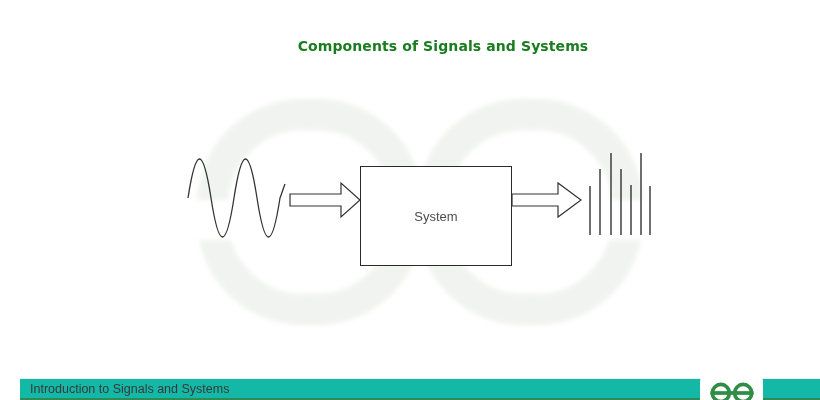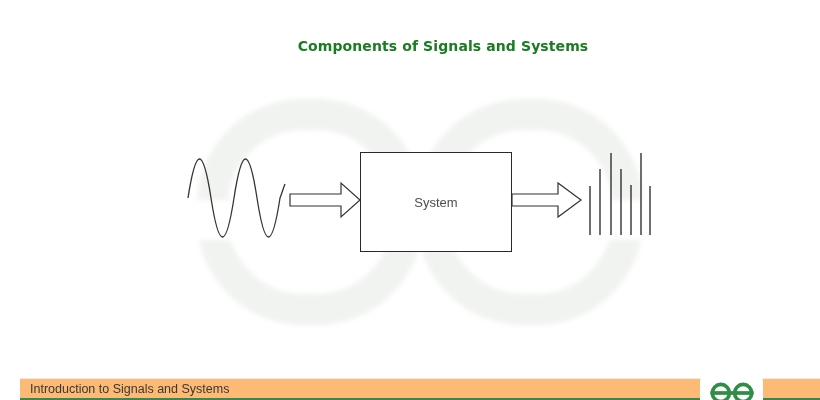--- a/index.html
+++ b/index.html
@@ -23,32 +23,32 @@
     font-family:"DejaVu Sans","Liberation Sans",sans-serif;
     font-size:14px;font-weight:bold;color:#1a7c20;letter-spacing:0.1px;
   }
   
   .diagram-el{position:absolute;}
   .sig-in{left:186px;top:140px;}
   .arrow-in{left:288px;top:166px;}
   .arrow-out{left:511px;top:166px;}
   .sig-out{left:586px;top:138px;}
   .system-box{
-    left:360px;top:140px;width:152px;height:100px;box-sizing:border-box;
+    left:360px;top:154px;width:152px;height:100px;box-sizing:border-box;
     border:1.2px solid #2a2a2a;background:#ffffff;
     display:flex;align-items:center;justify-content:center;
   }
   .system-label{font-size:13px;color:#4d4d4d;}
   .sig-in path{fill:none;stroke:#333;stroke-width:1.3px;}
   .arrow-in polygon,.arrow-out polygon{fill:#ffffff;stroke:#333;stroke-width:1.2px;stroke-linejoin:miter;}
   .sig-out line{stroke:#222;stroke-width:1.3px;}
   
   .footer-band{
     position:absolute;left:20px;top:366px;width:800px;height:20px;
-    background:#fdba74;border-top:1px solid #ececec;
+    background:#14b8a6;border-top:1px solid #ececec;
     display:flex;align-items:center;
   }
   .footer-caption{font-size:12.5px;color:#393939;padding-left:10px;}
   .footer-rule{position:absolute;left:20px;top:386px;width:800px;height:2.5px;background:#2e8b57;}
   .logo-card{
     position:absolute;left:700px;top:362px;width:63px;height:38px;
     background:#ffffff;border-radius:7px;z-index:5;
     display:flex;align-items:center;justify-content:center;
   }
   .logo-glyph circle{fill:none;stroke:#2f8d46;stroke-width:10px;}

